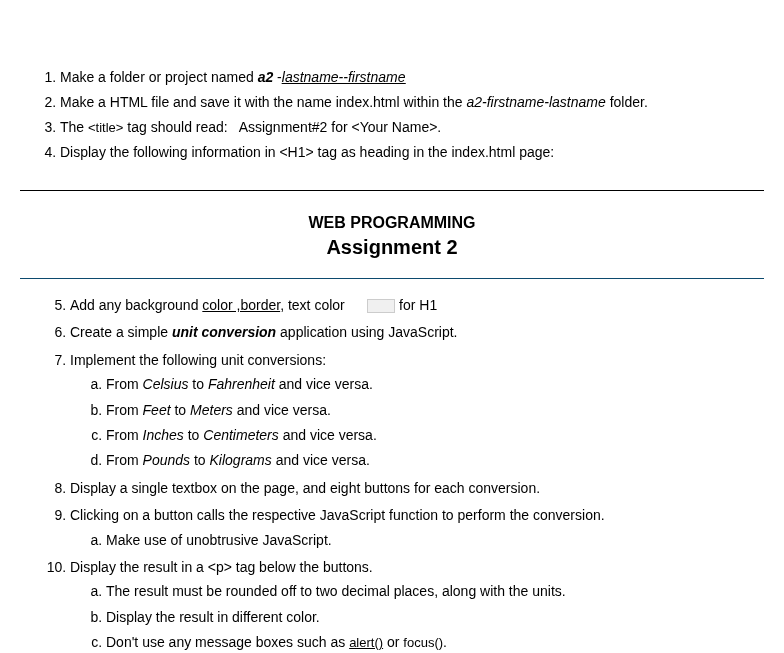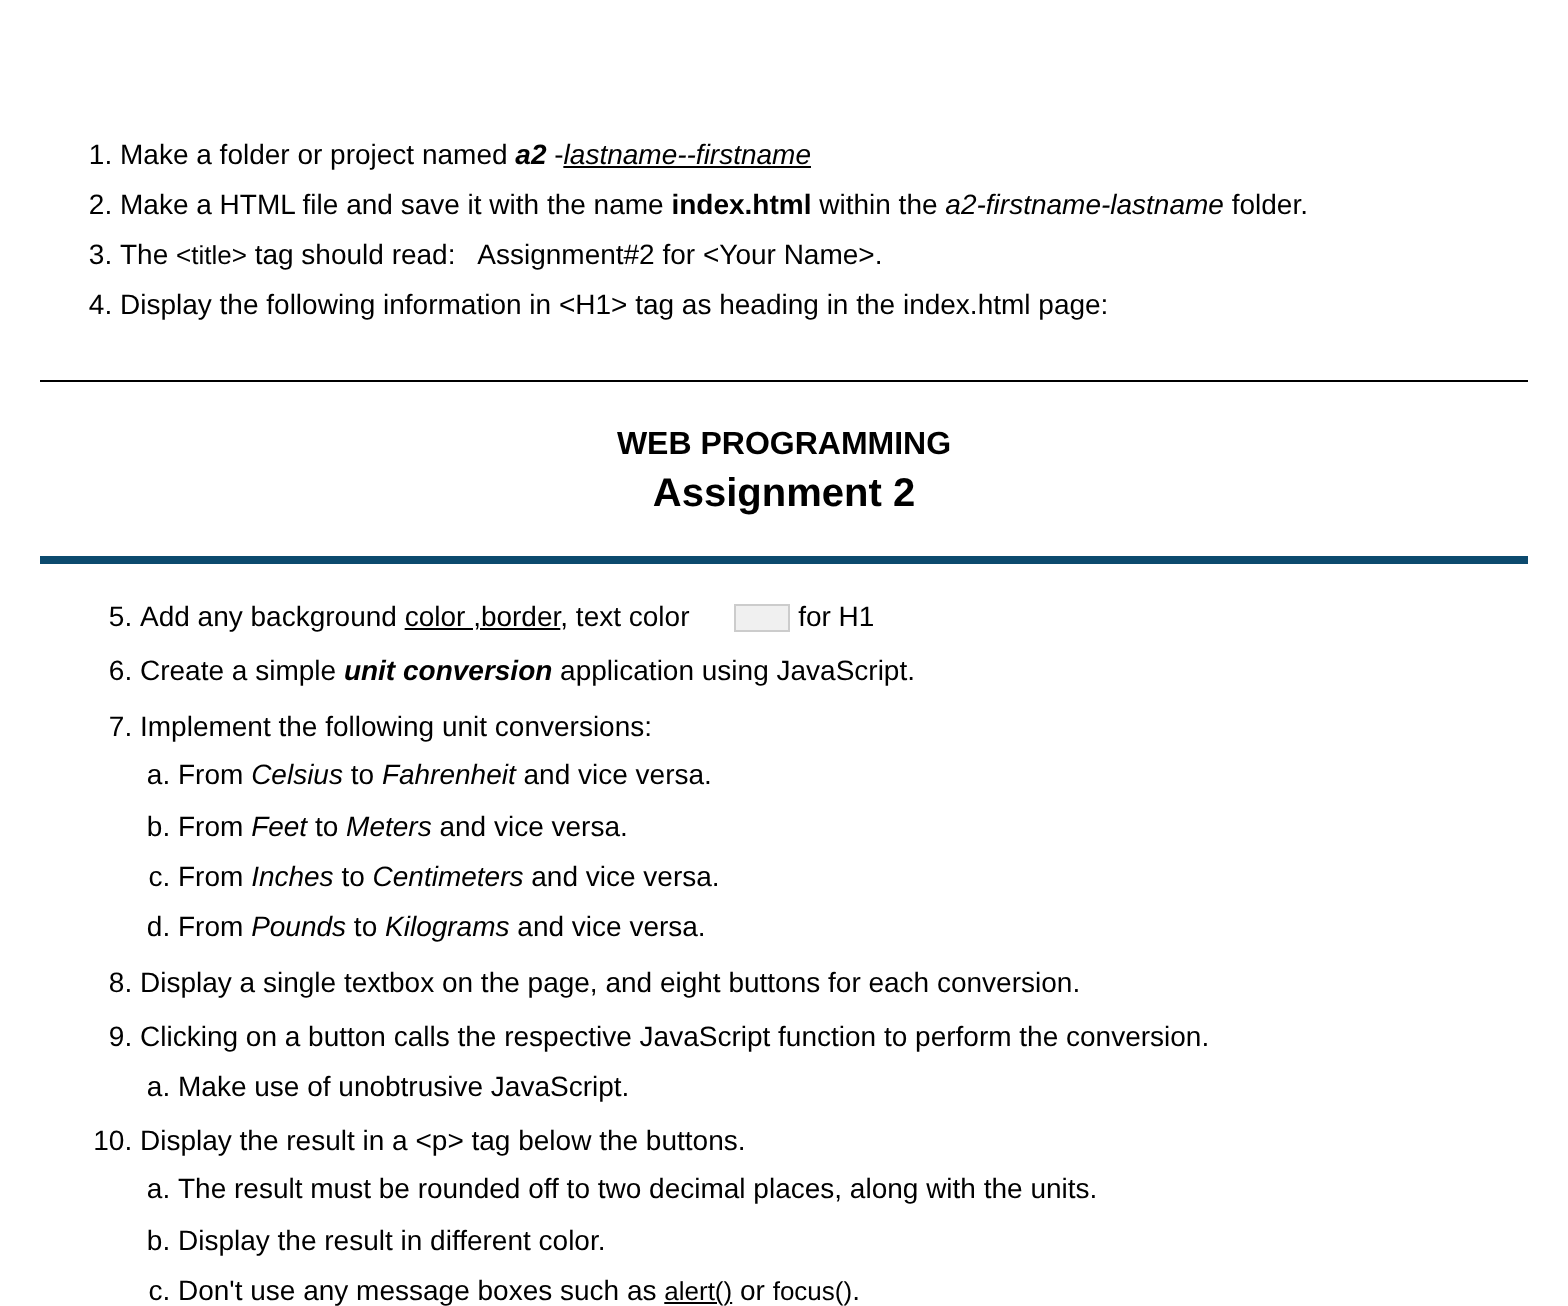--- a/index.html
+++ b/index.html
@@ -32,21 +32,21 @@
       margin-left: 40px;
       margin-top: 47px;
     }
 
     .instructions-list li {
       margin-bottom: 4px;
       line-height: 1.5;
     }
 
     .bold {
-      font-weight: bold;
+      font-weight: normal;
     }
 
     .italic {
       font-style: italic;
     }
 
     .strikethrough {
       text-decoration: line-through;
     }
 
@@ -66,21 +66,21 @@
 
     hr.divider {
       border: none;
       border-top: 1px solid #000;
       margin: 8px 0;
     }
 
     .heading-section {
       text-align: center;
       padding: 15px 0 15px 0;
-      border-bottom: 4px solid #0c4a6e;
+      border-bottom: 1px solid #0c4a6e;
     }
 
     .web-programming {
       font-weight: bold;
       font-size: 16px;
       margin-bottom: 4px;
     }
 
     .assignment-title {
       font-weight: bold;
@@ -105,21 +105,21 @@
       margin-left: 40px;
       list-style-type: decimal;
     }
 
     .main-list li {
       margin-bottom: 5px;
       line-height: 1.6;
     }
 
     .sub-list {
-      margin-left: 19px;
+      margin-left: 36px;
       list-style-type: lower-alpha;
       margin-top: 2px;
     }
 
     .sub-list li {
       margin-bottom: 3px;
       line-height: 1.6;
     }
 
     .content-section {

